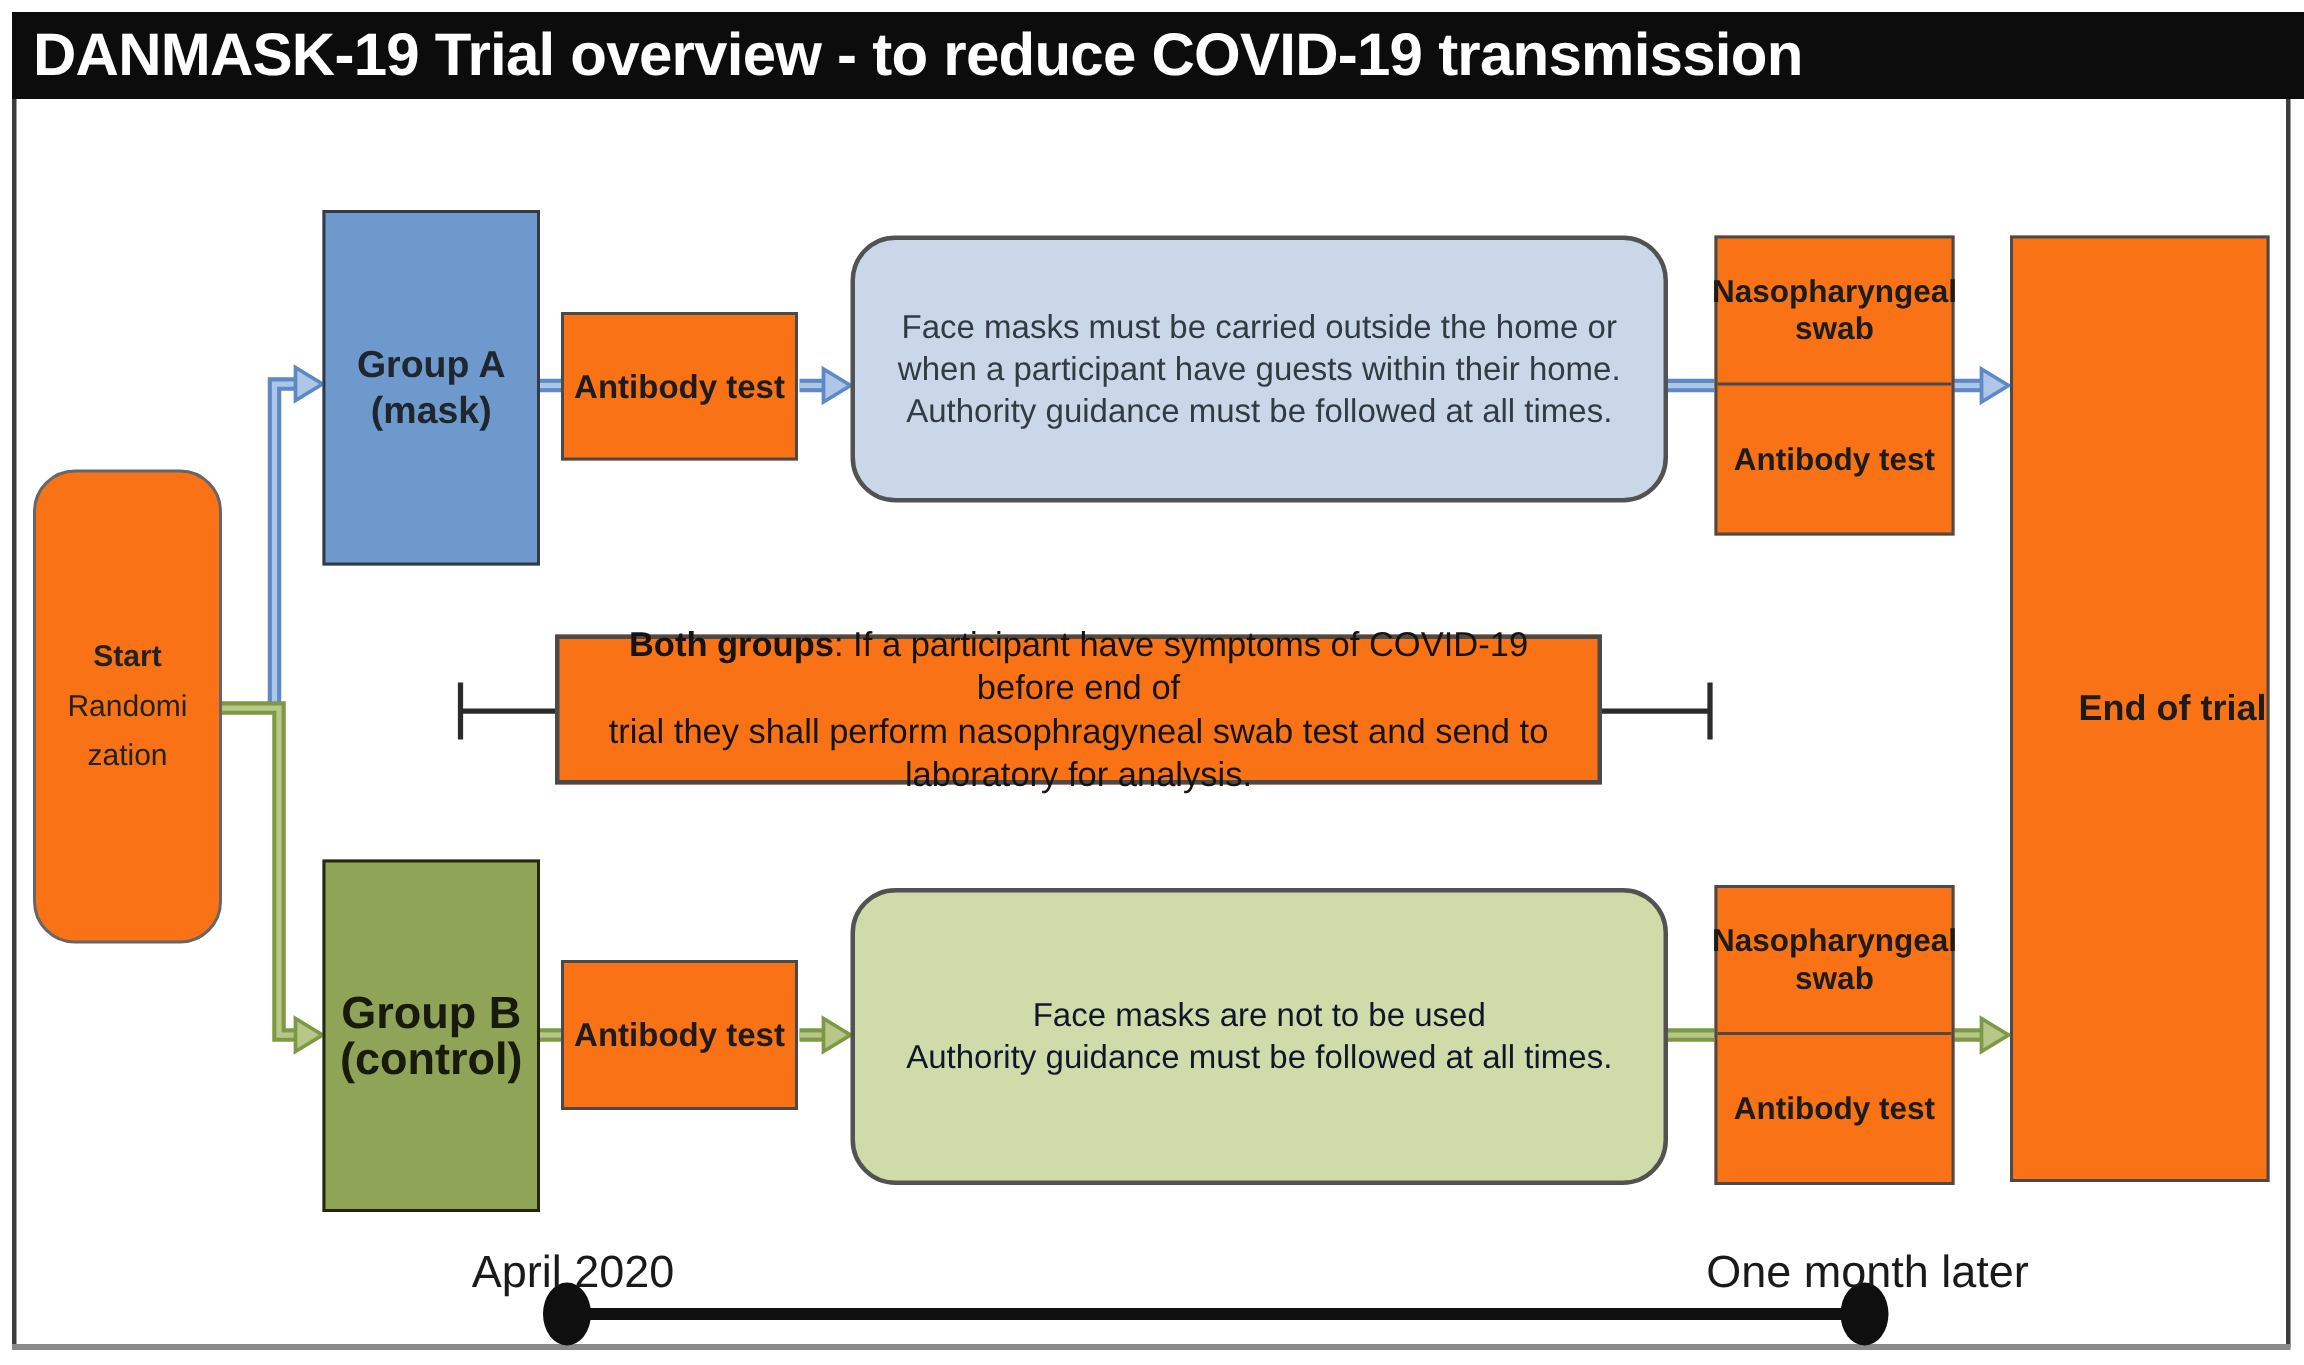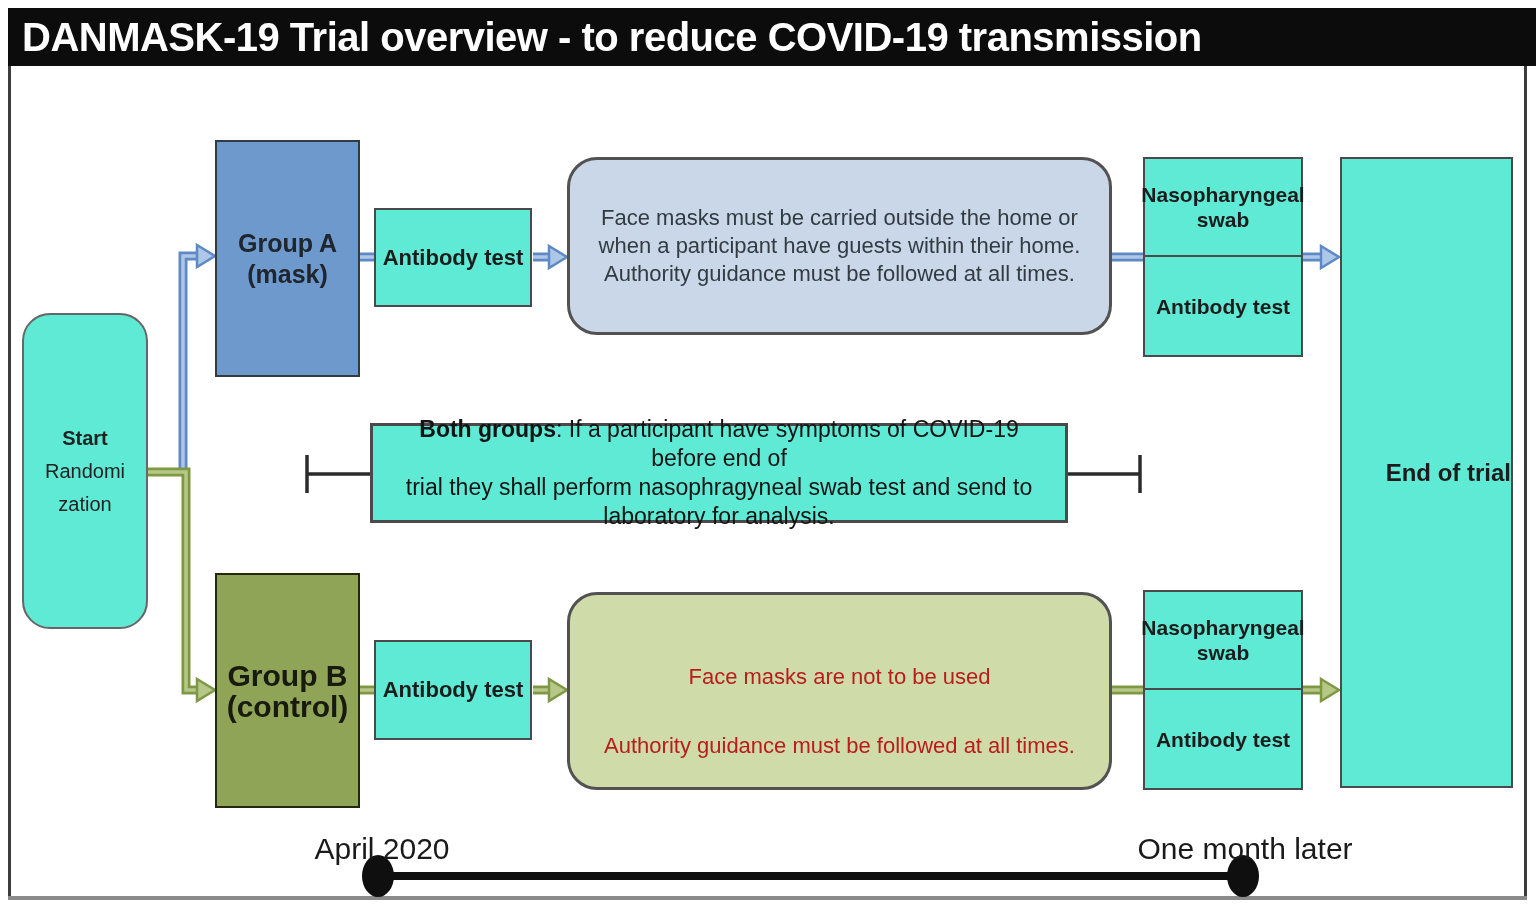--- a/index.html
+++ b/index.html
@@ -11,41 +11,41 @@
   .titlebar{
     position:absolute;left:8px;top:8px;width:1528px;height:58px;background:#0c0c0c;
     display:flex;align-items:center;padding-left:14px;box-sizing:border-box;
   }
   .titlebar span{color:#fff;font-weight:700;font-size:40px;letter-spacing:-0.5px;white-space:nowrap;}
   .frame-left  {position:absolute;left:8px;  top:66px;width:3px;height:832px;background:#3c3c3c;}
   .frame-right {position:absolute;left:1524px;top:66px;width:3px;height:832px;background:#3c3c3c;}
   .frame-bottom{position:absolute;left:8px;top:896px;width:1519px;height:4px;background:#8a8a8a;}
 
   
-  .box{position:absolute;box-sizing:border-box;background:#5eead4;border:2px solid #4a4a4a;
+  .box{position:absolute;box-sizing:border-box;background:#f97316;border:2px solid #4a4a4a;
        display:flex;flex-direction:column;align-items:center;justify-content:center;text-align:center;z-index:2;}
   .rounded{border-radius:30px;border-width:3px;border-color:#525252;}
 
   .start-box{left:22px;top:313px;width:126px;height:316px;border-radius:28px;border-color:#666;}
   .start-box .t{font-size:20px;line-height:33px;color:#222;}
   .start-box .b{font-weight:700;}
 
   .group-a{left:215px;top:140px;width:145px;height:237px;background:var(--group_a_fill);border-color:#343a42;}
   .group-a div{font-weight:700;font-size:25px;line-height:31px;color:#20262e;}
   .group-b{left:215px;top:573px;width:145px;height:235px;background:var(--group_b_fill);border-color:#23270f;}
   .group-b div{font-weight:700;font-size:30px;line-height:31px;color:#171a0c;}
 
   .ab-a{left:374px;top:208px;width:158px;height:99px;}
   .ab-b{left:374px;top:640px;width:158px;height:100px;}
   .ab-a div,.ab-b div{font-weight:700;font-size:22px;color:#1c1c1c;}
 
   .instr-a{left:567px;top:157px;width:545px;height:178px;background:var(--instruction_a_fill);}
   .instr-b{left:567px;top:592px;width:545px;height:198px;background:var(--instruction_b_fill);}
   .instr-a div,.instr-b div{font-size:22px;line-height:28px;color:#333b42;}
-  .instr-b div{color:#b91c1c;margin-top:41px;}
+  .instr-b div{color:#0f172a;}
 
   .naso{padding:0;justify-content:flex-start;}
   .naso-a{left:1143px;top:157px;width:160px;height:200px;}
   .naso-b{left:1143px;top:590px;width:160px;height:200px;}
   .naso .cell{width:100%;height:100px;display:flex;align-items:center;justify-content:center;box-sizing:border-box;}
   .naso .cell:first-child{border-bottom:2px solid #4a4a4a;}
   .naso .cell div{font-weight:700;font-size:21px;line-height:25px;color:#1c1c1c;padding:0 8px;}
 
   .end-box{left:1340px;top:157px;width:173px;height:631px;align-items:flex-end;}
   .end-box div{font-weight:700;font-size:24px;color:#1c1c1c;}

